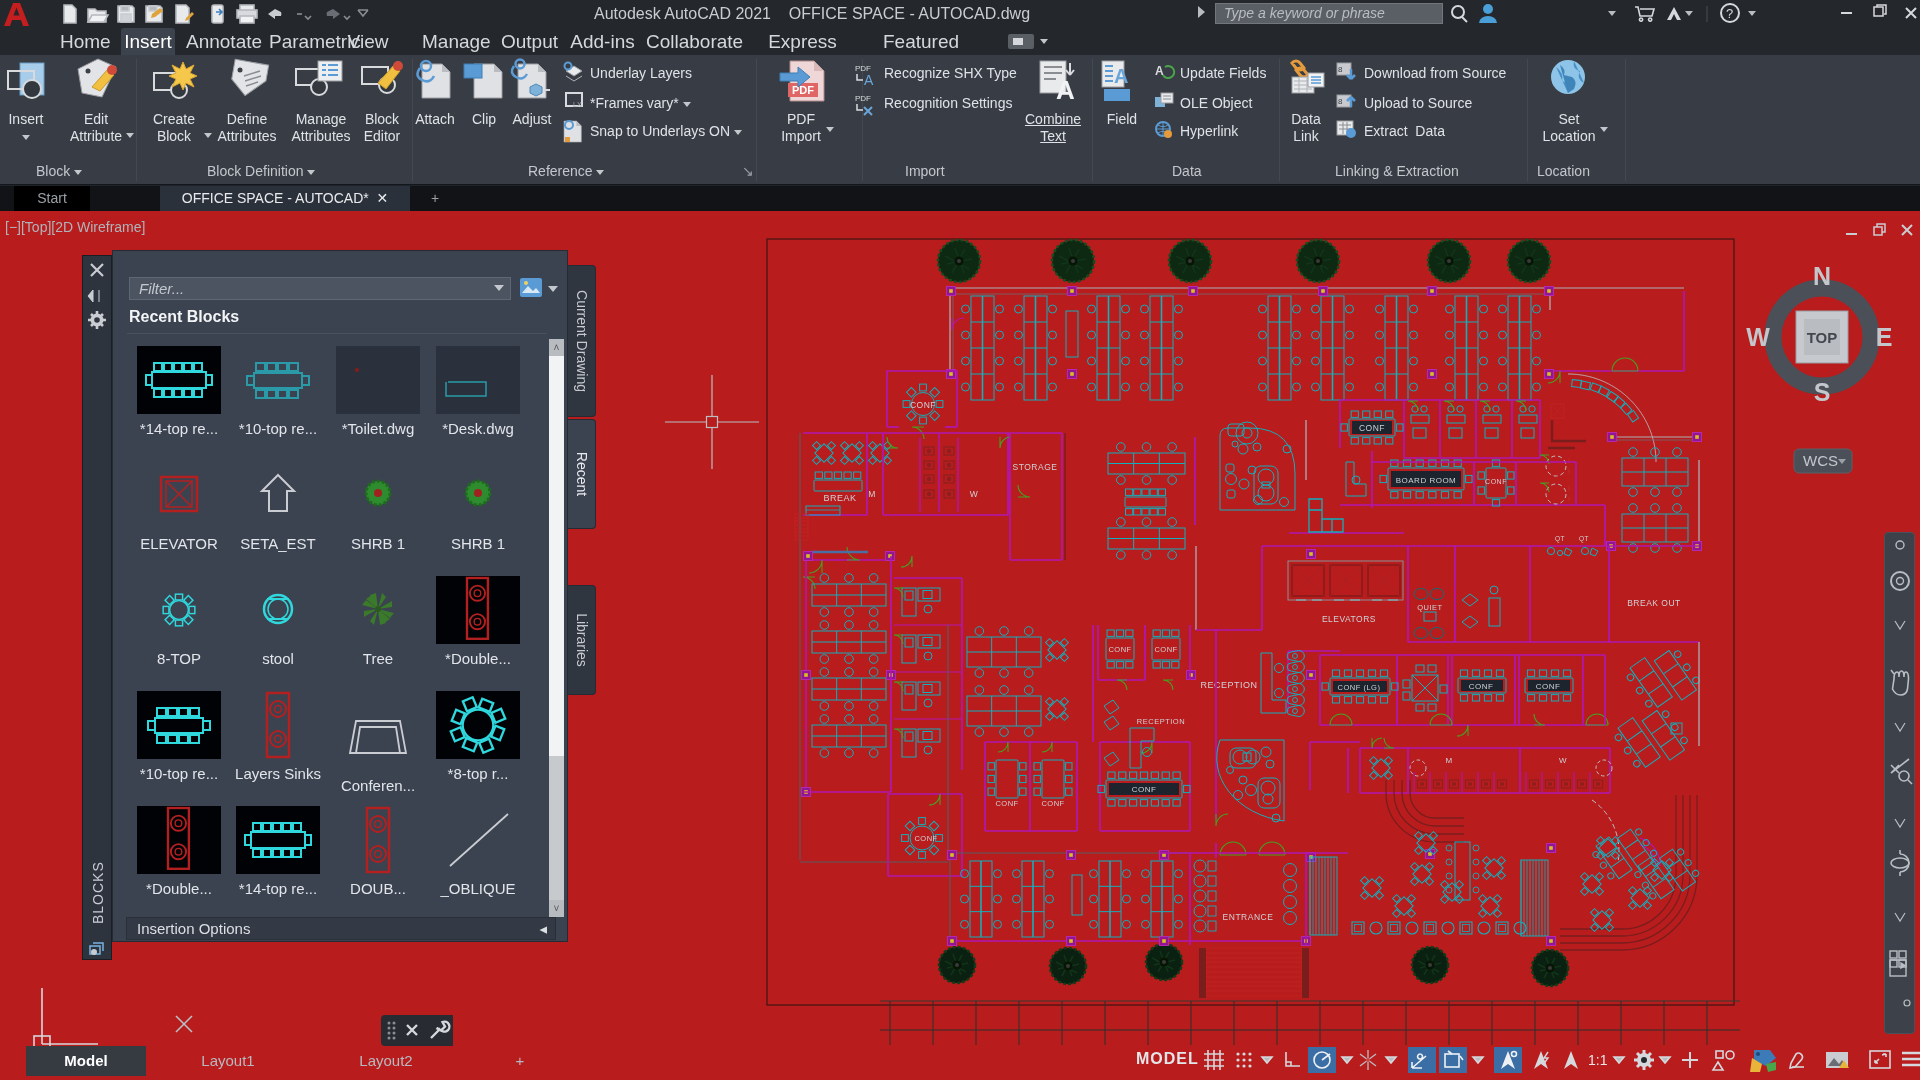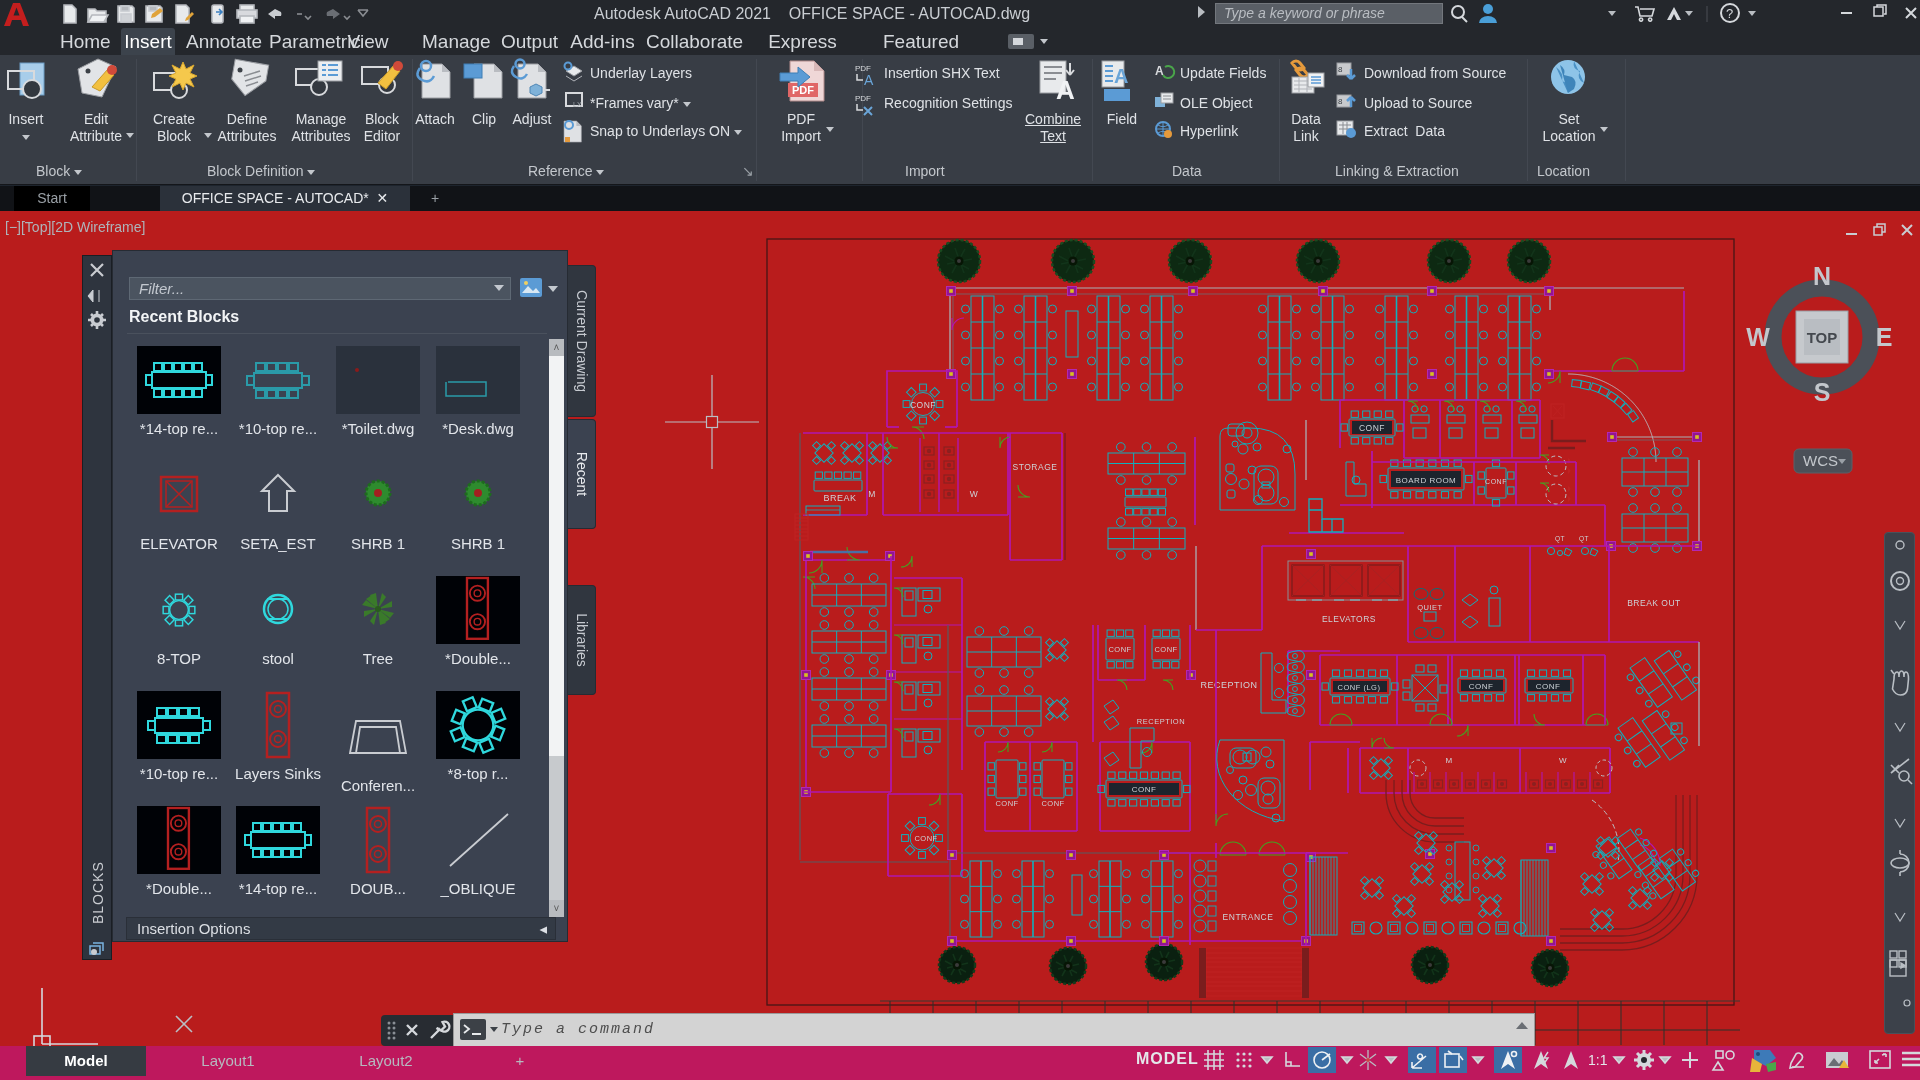--- a/index.html
+++ b/index.html
@@ -46,21 +46,21 @@
 .pthumb.dim { background:#2a313c; }
 .plabel { margin-top:6px; color:#e2e5ea; font-size:15px; white-space:nowrap; }
 #inserbar { position:absolute; left:13px; top:666px; width:430px; height:23px; background:#333a45; border:1px solid #2a2f38; color:#dcdfe4; font-size:15px; line-height:21px; padding-left:10px; }
 
 
 #cmddock { position:absolute; left:381px; top:804px; width:72px; height:31px; background:#282c32; border-radius:4px 0 0 4px; }
 #cmdinput { position:absolute; left:453px; top:802px; width:1082px; height:34px; background:#d3d3d3; border:1px solid #9a9a9a; }
 #cmdtext { position:absolute; left:47px; top:7px; font-family:"Liberation Mono", monospace; font-style:italic; font-size:15px; color:#4e4e4e; letter-spacing:2px; }
 
 
-#statusbar { position:absolute; left:0; top:1046px; width:1920px; height:34px; background:#be185d; }
+#statusbar { position:absolute; left:0; top:1046px; width:1920px; height:34px; background:#b91c1c; }
 .ltab { position:absolute; top:0; height:30px; line-height:30px; font-size:15px; color:#b6bac0; text-align:center; }
 .ltab.active { background:#363b42; color:#fff; font-weight:bold; }
 </style>
 </head>
 <body>
 <div id="app">
 
   <div id="titlebar">
     <svg class="abs" style="left:0;top:0;" width="1920" height="28" xmlns="http://www.w3.org/2000/svg">
 
@@ -341,21 +341,21 @@
     <div class="rbig" style="left:284px;top:56px;width:74px;">Manage<br>Attributes</div>
     <div class="rbig" style="left:358px;top:56px;width:48px;">Block<br>Editor</div>
     <div class="rbig" style="left:410px;top:56px;width:50px;">Attach</div>
     <div class="rbig" style="left:462px;top:56px;width:44px;">Clip</div>
     <div class="rbig" style="left:506px;top:56px;width:52px;">Adjust</div>
     <div class="rsmall" style="left:590px;top:8px;">Underlay Layers</div>
     <div class="rsmall" style="left:590px;top:38px;">*Frames vary* <span class="caret"></span></div>
     <div class="rsmall" style="left:590px;top:66px;">Snap to Underlays ON <span class="caret"></span></div>
     <div class="rbig" style="left:772px;top:56px;width:58px;">PDF<br>Import</div>
     <div class="caret" style="position:absolute;left:826px;top:72px;"></div>
-    <div class="rsmall" style="left:884px;top:8px;">Insertion SHX Text</div>
+    <div class="rsmall" style="left:884px;top:8px;">Recognize SHX Type</div>
     <div class="rsmall" style="left:884px;top:38px;">Recognition Settings</div>
     <div class="rbig" style="left:1022px;top:56px;width:62px;text-decoration:underline;">Combine<br>Text</div>
     <div class="rbig" style="left:1100px;top:56px;width:44px;">Field</div>
     <div class="rsmall" style="left:1180px;top:8px;">Update Fields</div>
     <div class="rsmall" style="left:1180px;top:38px;">OLE Object</div>
     <div class="rsmall" style="left:1180px;top:66px;">Hyperlink</div>
     <div class="rbig" style="left:1284px;top:56px;width:44px;">Data<br>Link</div>
     <div class="rsmall" style="left:1364px;top:8px;">Download from Source</div>
     <div class="rsmall" style="left:1364px;top:38px;">Upload to Source</div>
     <div class="rsmall" style="left:1364px;top:66px;">Extract&nbsp; Data</div>
@@ -2151,29 +2151,20 @@
             <circle cx="13" cy="13" r="1.5"></circle>
             <circle cx="8" cy="18" r="1.5"></circle>
             <circle cx="13" cy="18" r="1.5"></circle>
             <circle cx="8" cy="23" r="1.5"></circle>
             <circle cx="13" cy="23" r="1.5"></circle>
           </g>
         <path d="M26 10 l10 10 m0 -10 l-10 10" stroke="#d5d8dc" stroke-width="2.4" fill="none"></path>
         <path d="M50 23 l9 -9 m0 0 a5 5 0 1 0 2.5 -7 l2.5 4.5 -4 4 -4.5 -2.5 a5 5 0 0 0 3.5 1" fill="none" stroke="#d5d8dc" stroke-width="2.4"></path>
       </svg>
     </div>
-    <div id="cmdinput">
-      <svg class="abs" style="left:6px;top:5px;" width="40" height="24" xmlns="http://www.w3.org/2000/svg">
-        <rect x="0" y="0" width="26" height="21" rx="2" fill="#3c4147"></rect>
-          <path d="M4 6 l5 4 -5 4 M12 15 h9" stroke="#e8eaec" stroke-width="1.8" fill="none"></path>
-        <path d="M30 8 l4 5 4 -5 z" fill="#3c4147"></path>
-      </svg>
-      <div id="cmdtext">Type a command</div>
-      <div class="abs" style="left:1062px;top:8px;width:0;height:0;border-left:6px solid transparent;border-right:6px solid transparent;border-bottom:7px solid #6a6e74;"></div>
-    </div>
   </div>
 
   <div id="statusbar">
     <div class="ltab active" style="left:26px;width:120px;">Model</div>
     <div class="ltab" style="left:152px;width:152px;">Layout1</div>
     <div class="ltab" style="left:310px;width:152px;">Layout2</div>
     <div class="ltab" style="left:500px;width:40px;">+</div>
     <div class="abs" style="left:1136px;top:4px;color:#e4e7ea;font-size:16px;font-weight:bold;letter-spacing:1px;">MODEL</div>
     <svg class="abs" style="left:1196px;top:0;" width="724" height="34" xmlns="http://www.w3.org/2000/svg">
       <defs>

